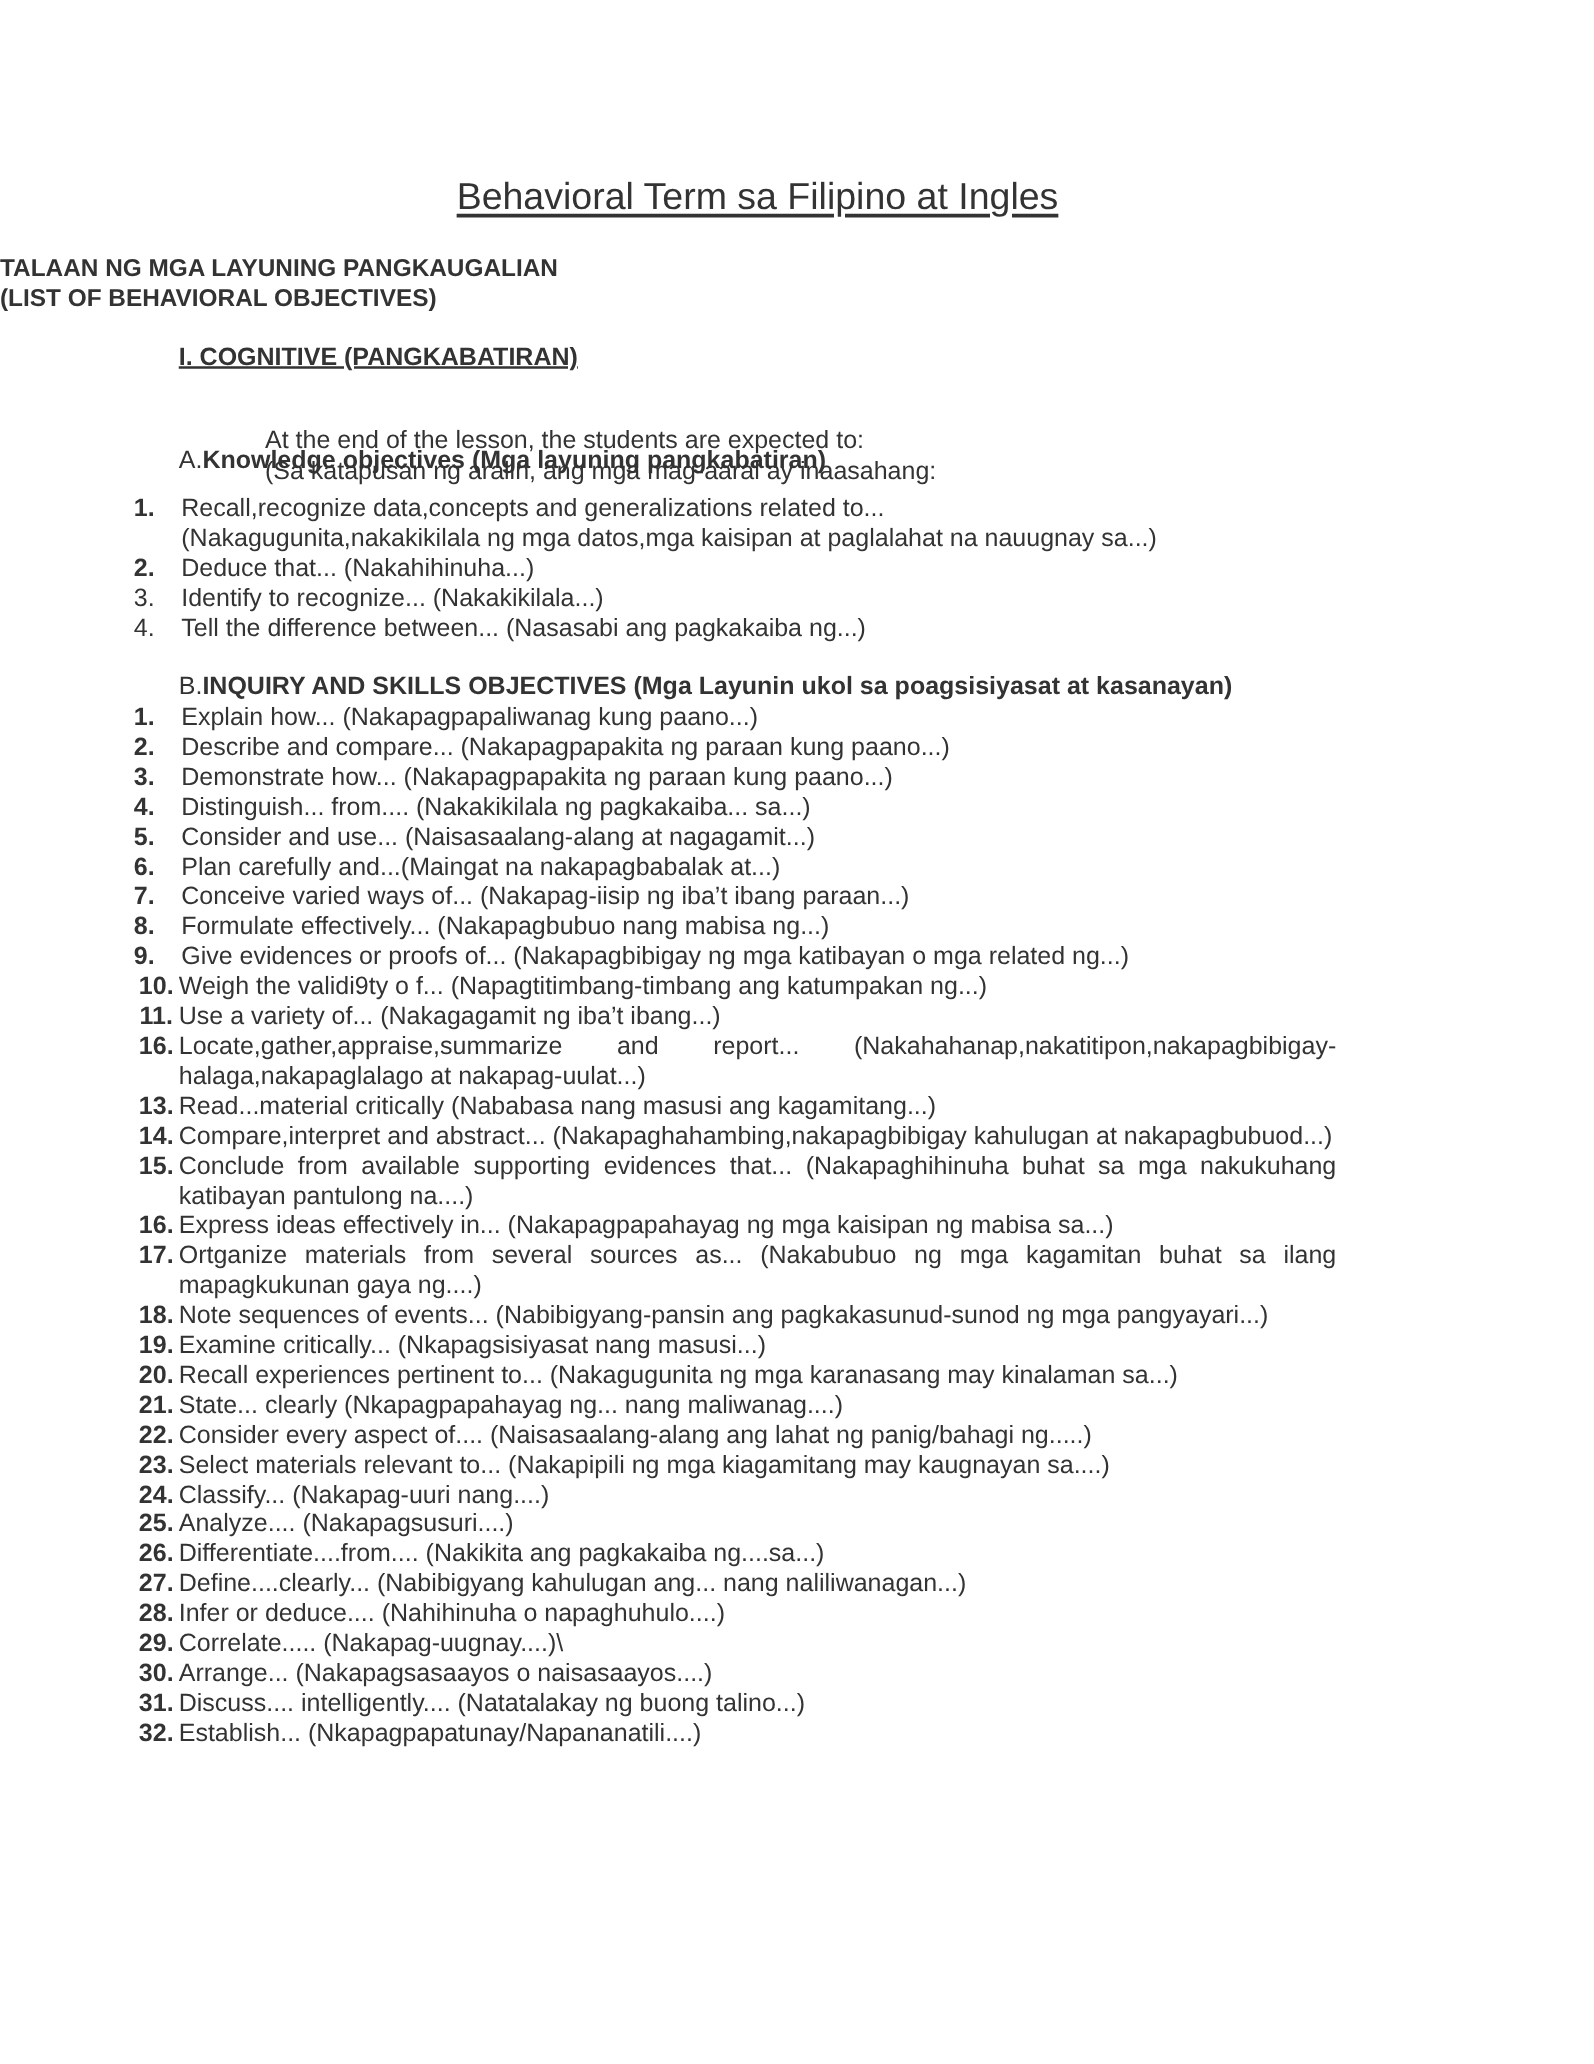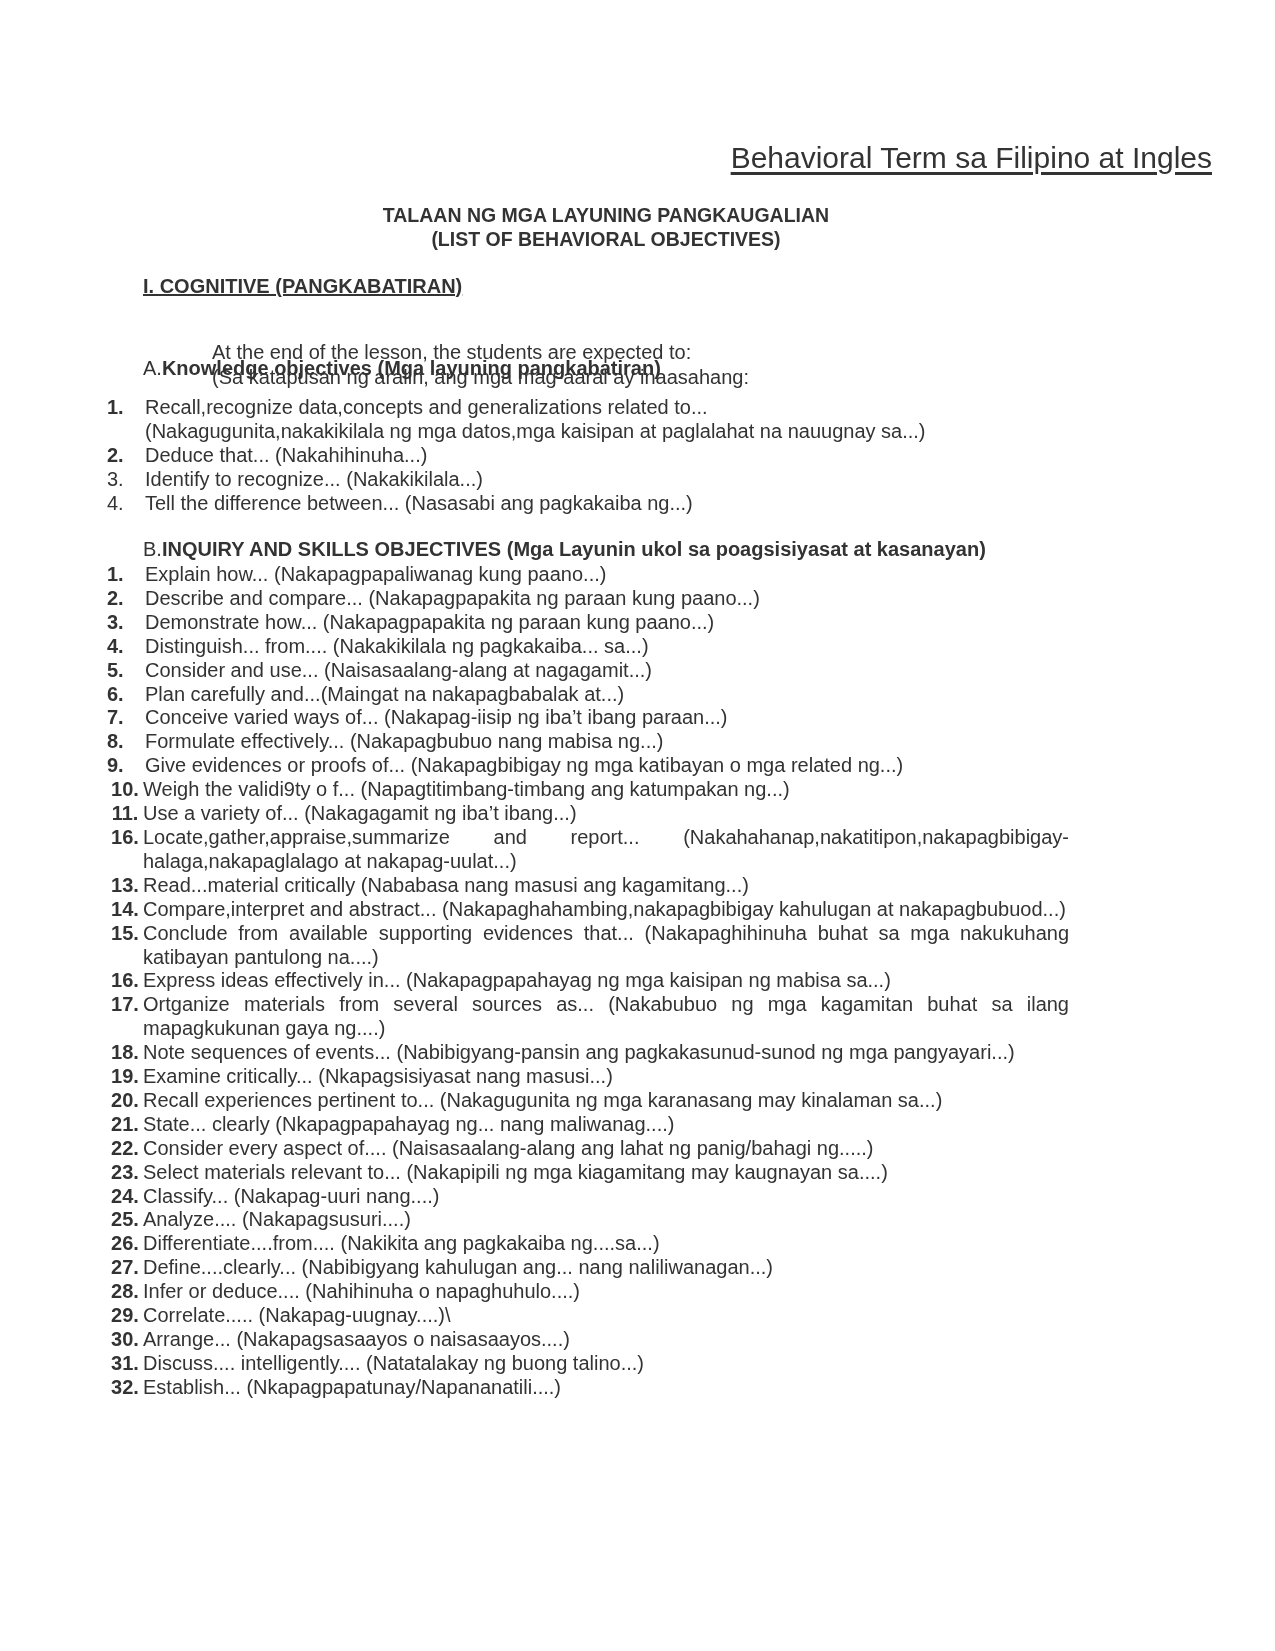--- a/index.html
+++ b/index.html
@@ -2,25 +2,25 @@
 <html><head>
 <meta charset="utf-8">
 <style>
   html, body { margin: 0; padding: 0; background: #ffffff; }
   body {
     width: 1275px; height: 1651px; position: relative; overflow: hidden;
     font-family: "Liberation Sans", sans-serif; color: #333333;
   }
   .page { position: absolute; left: 0; top: 0; width: 1275px; height: 1651px; }
   .title {
-    position: absolute; top: 141px; left: 0; width: 1212px; text-align: right;
+    position: absolute; top: 141px; left: 0; width: 1212px; text-align: center;
     font-size: 30px; text-decoration: underline; text-underline-offset: 4px; color: #333;
   }
   .subtitle {
-    position: absolute; top: 203px; left: 0; width: 1212px; text-align: center;
+    position: absolute; top: 203px; left: 0; width: 1212px; 
     font-size: 19.5px; font-weight: bold; line-height: 24px;
   }
   .sec-head { position: absolute; left: 143px; font-size: 20px; font-weight: bold; }
   .intro { position: absolute; left: 212px; font-size: 20px; line-height: 24.5px; }
   .sub-head { position: absolute; left: 143px; font-size: 20px; }
   .sub-head b { font-weight: bold; }
   .list { position: absolute; left: 107px; width: 962px; font-size: 20px; line-height: 23.9px; }
   .item { display: flex; }
   .num { width: 38px; flex: none; }
   .num.b { font-weight: bold; }

